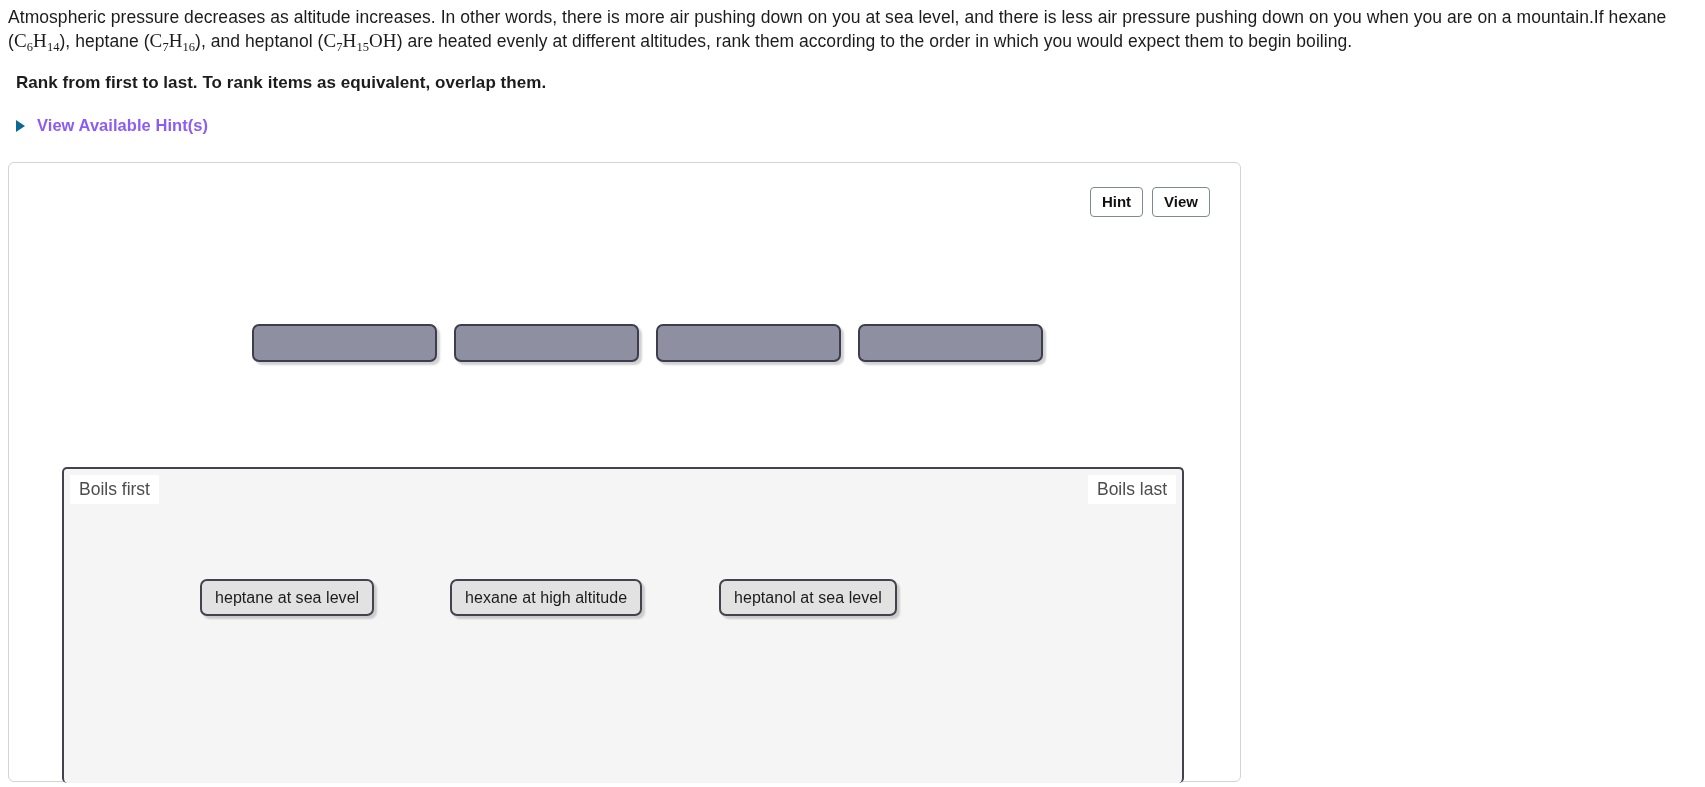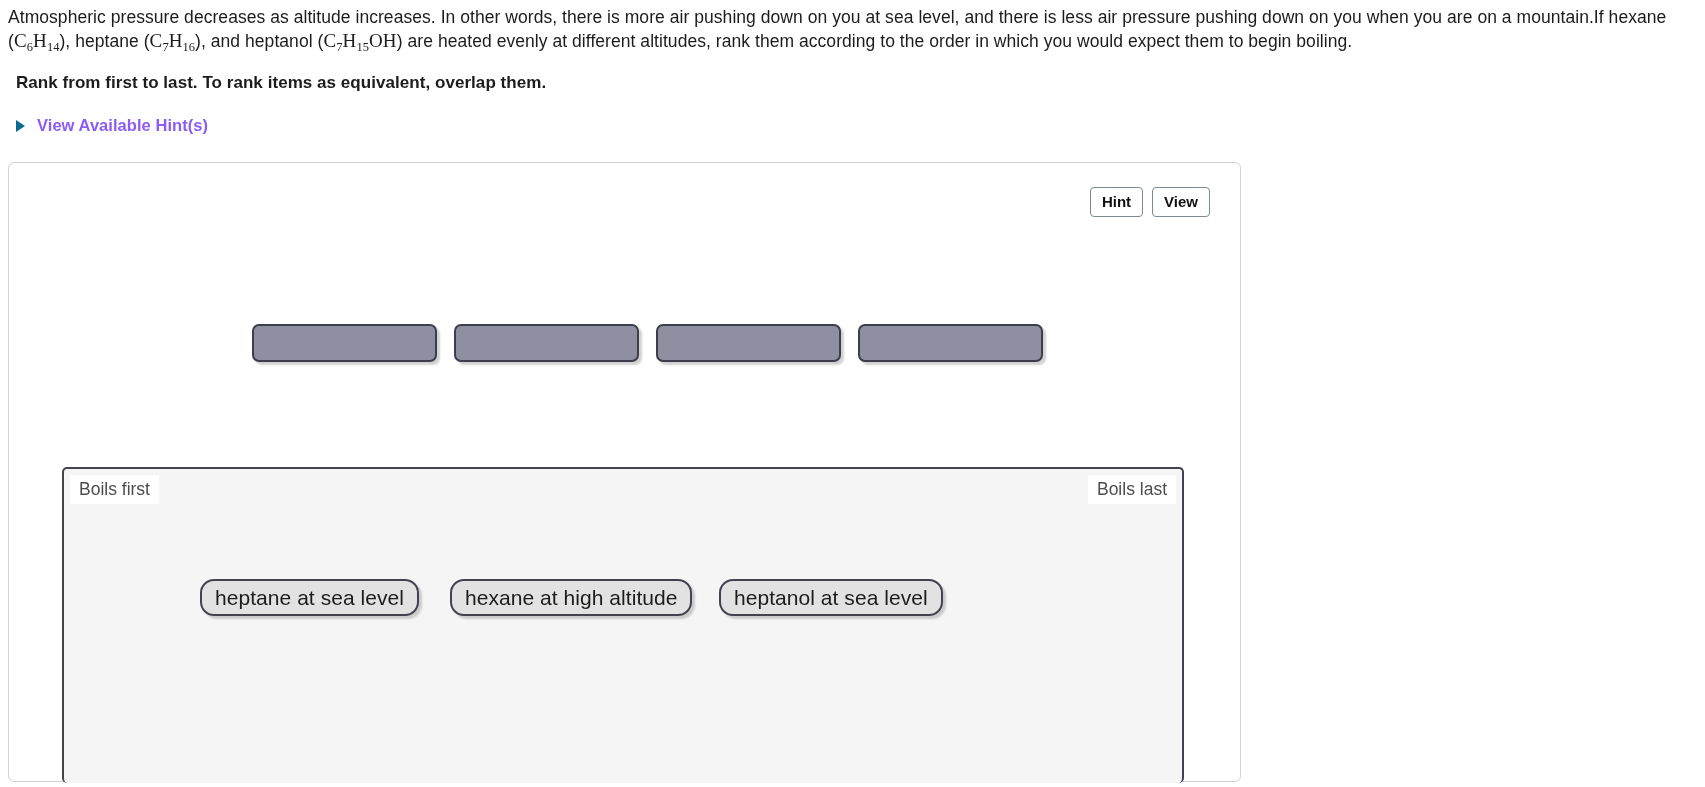--- a/index.html
+++ b/index.html
@@ -150,27 +150,27 @@
     left: 0;
     top: 110px;
     width: 100%;
     height: 44px;
   }
   .rank-item {
     position: absolute;
     height: 37px;
     background: #e2e2e2;
     border: 2px solid #43434f;
-    border-radius: 14px;
+    border-radius: 7px;
     box-shadow: 3px 3px 2px rgba(0,0,0,0.17);
     display: flex;
     align-items: center;
     justify-content: center;
     padding: 0 13px;
-    font-size: 21px;
+    font-size: 16px;
     color: #1c1c1c;
     white-space: nowrap;
     cursor: move;
     letter-spacing: 0.05px;
   }
 </style>
 </head>
 <body>
 
 <div id="question-area">

